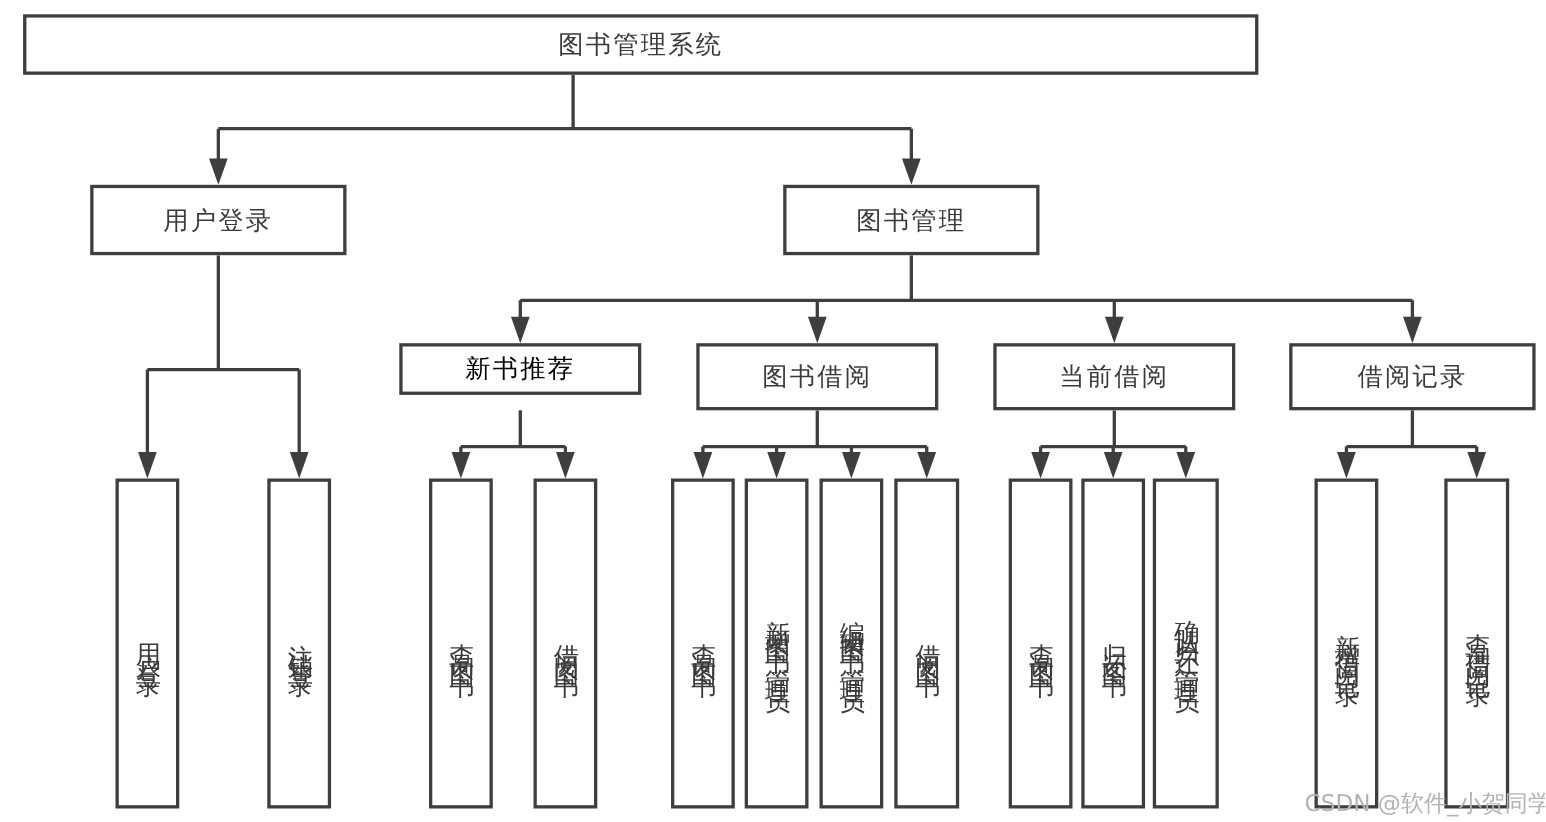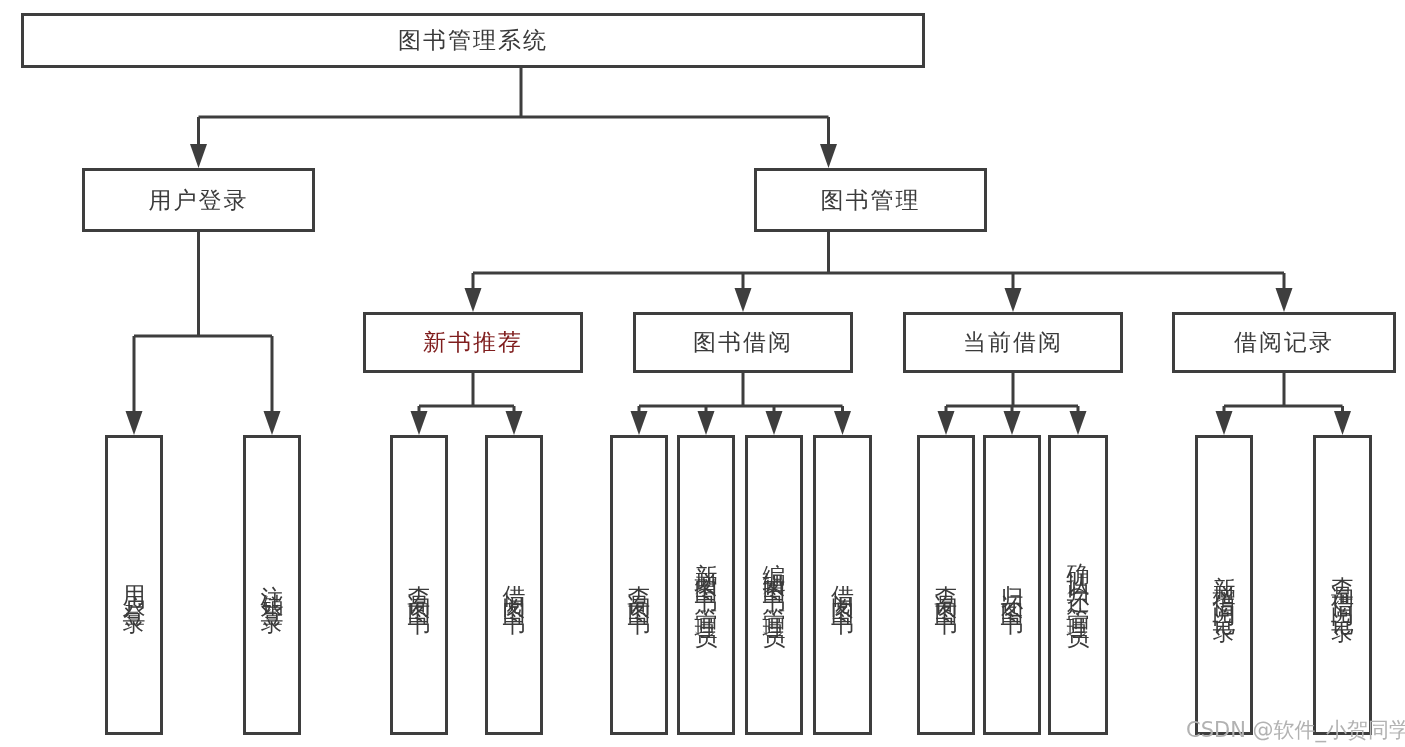--- a/index.html
+++ b/index.html
@@ -80,30 +80,30 @@
       <polygon points="697.5,411 714.5,411 706,435" fill="#3e3e3e"></polygon>
       <polygon points="765.5,411 782.5,411 774,435" fill="#3e3e3e"></polygon>
       <polygon points="834,411 851,411 842.5,435" fill="#3e3e3e"></polygon>
       <polygon points="937.5,411 954.5,411 946,435" fill="#3e3e3e"></polygon>
       <polygon points="1003.5,411 1020.5,411 1012,435" fill="#3e3e3e"></polygon>
       <polygon points="1069.5,411 1086.5,411 1078,435" fill="#3e3e3e"></polygon>
       <polygon points="1215.5,411 1232.5,411 1224,435" fill="#3e3e3e"></polygon>
       <polygon points="1334,411 1351,411 1342.5,435" fill="#3e3e3e"></polygon>
     </svg>
   <div id="nodes-layer">
-      <div class="node h" style="left: 21px; top: 13px; width: 904px; height: 55px; border-color: rgb(62, 62, 62); color: rgb(58, 58, 58);">
+      <div class="node h" style="left: 21px; top: 13px; width: 1123px; height: 55px; border-color: rgb(62, 62, 62); color: rgb(58, 58, 58);">
         <span class="node-label">图书管理系统</span>
       </div>
       <div class="node h" style="left: 82px; top: 168px; width: 233px; height: 64px; border-color: rgb(62, 62, 62); color: rgb(58, 58, 58);">
         <span class="node-label">用户登录</span>
       </div>
-      <div class="node h" style="left: 712px; top: 168px; width: 233px; height: 64px; border-color: rgb(62, 62, 62); color: rgb(58, 58, 58); margin-left: 42px;">
+      <div class="node h" style="left: 712px; top: 168px; width: 233px; height: 64px; border-color: rgb(62, 62, 62); color: rgb(58, 58, 58);">
         <span class="node-label">图书管理</span>
       </div>
-      <div class="node h" style="left: 363px; top: 312px; width: 220px; height: 61px; border-color: rgb(62, 62, 62); color: #7f1d1d;">
+      <div class="node h" style="left: 363px; top: 312px; width: 220px; height: 47px; border-color: rgb(62, 62, 62); color: #000000;">
         <span class="node-label">新书推荐</span>
       </div>
       <div class="node h" style="left: 633px; top: 312px; width: 220px; height: 61px; border-color: rgb(62, 62, 62); color: rgb(58, 58, 58); text-align: right;">
         <span class="node-label">图书借阅</span>
       </div>
       <div class="node h" style="left: 903px; top: 312px; width: 220px; height: 61px; border-color: rgb(62, 62, 62); color: rgb(58, 58, 58); text-align: right;">
         <span class="node-label">当前借阅</span>
       </div>
       <div class="node h" style="left: 1172px; top: 312px; width: 224px; height: 61px; border-color: rgb(62, 62, 62); color: rgb(58, 58, 58);">
         <span class="node-label">借阅记录</span>

